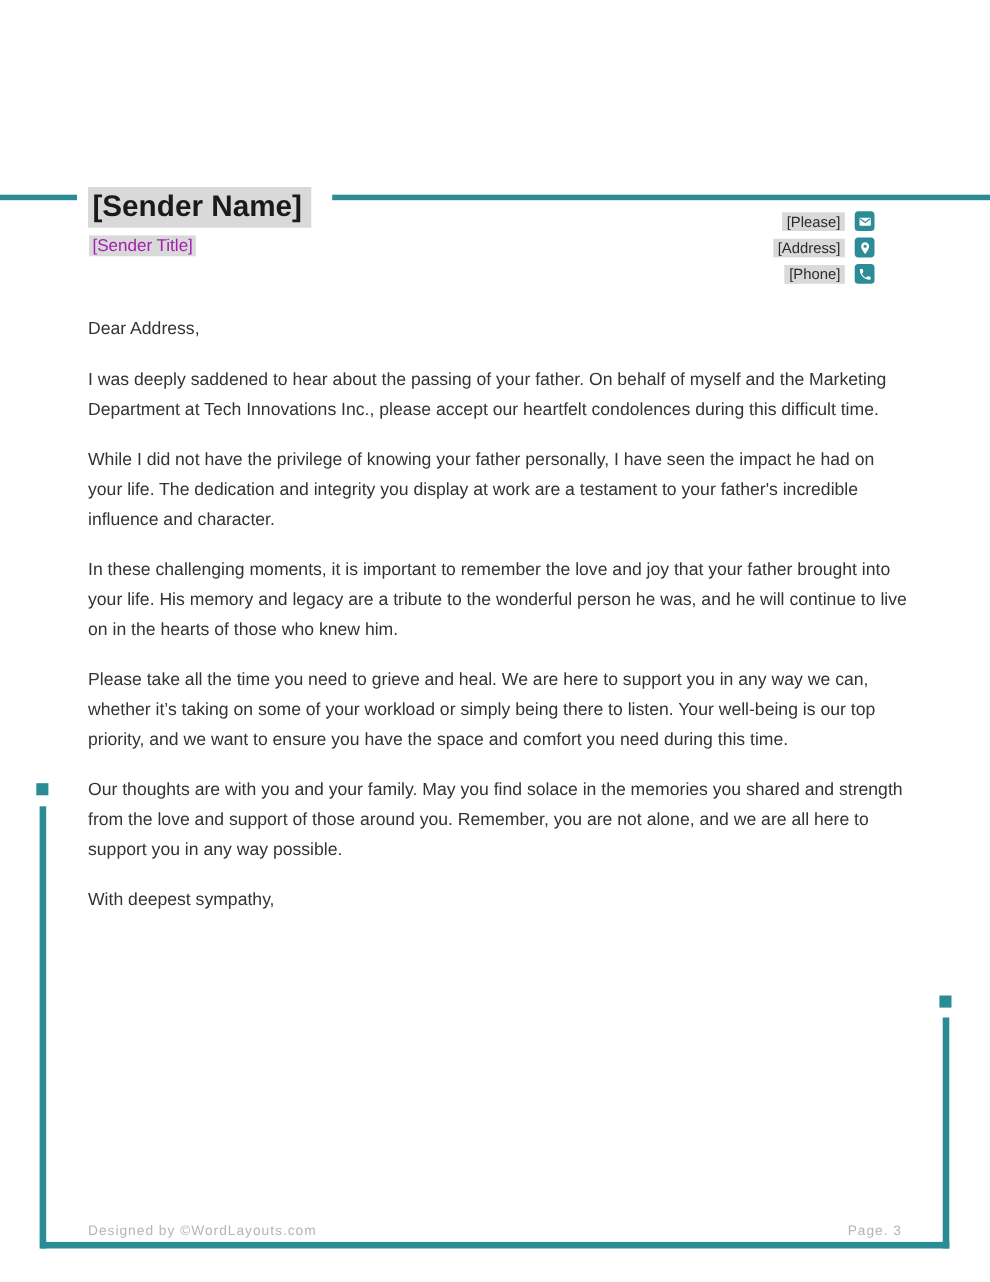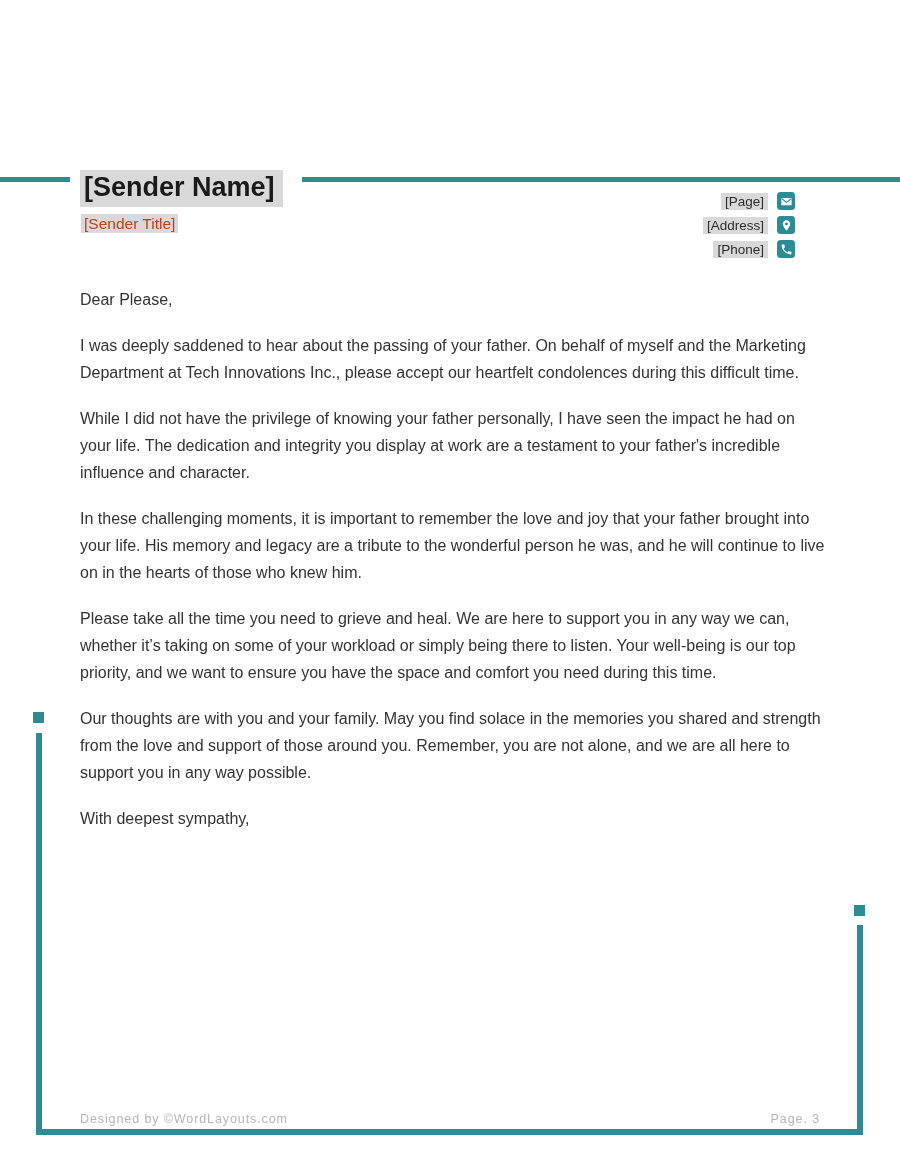--- a/index.html
+++ b/index.html
@@ -21,21 +21,21 @@
   .top-rule.right { left: 302px; width: 598px; }
 
   
   .sender-name {
     position: absolute; left: 80px; top: 170px;
     font-size: 27px; font-weight: bold; color: #1a1a1a;
     background: var(--hl); padding: 2px 8px 4px 4px; line-height: 1.15; text-align: center;
   }
   .sender-title {
     position: absolute; left: 81px; top: 215px;
-    font-size: 15.5px; color: #c2410c;
+    font-size: 15.5px; color: #a21caf;
   }
   .hl { background: var(--hl); padding: 1px 3px; }
 
   
   .contact-block { position: absolute; right: 132px; top: 192px; }
   .contact-row {
     display: flex; align-items: center; justify-content: flex-end;
     height: 18px; margin-bottom: 6px; font-size: 13.5px; color: #2b2b2b;
   }
   .contact-label { background: var(--hl); padding: 1px 4px; }
@@ -77,21 +77,21 @@
   <div class="top-rule left"></div>
   <div class="top-rule right"></div>
 
   <div class="sender-name">[Sender Name]</div>
   <div class="sender-title">
     <span class="hl">[Sender Title]</span>
   </div>
 
   <div class="contact-block">
     <div class="contact-row">
-      <span class="contact-label">[Page]</span>
+      <span class="contact-label">[Please]</span>
       <span class="contact-icon">
         <svg viewBox="0 0 24 24">
           <rect x="2.5" y="5.5" width="19" height="13.5" rx="1.2" fill="#ffffff"></rect>
           <path d="M3.5 7 L12 13.5 L20.5 7" stroke="#2B8C96" stroke-width="2" fill="none"></path>
         </svg>
       </span>
     </div>
     <div class="contact-row">
       <span class="contact-label">[Address]</span>
       <span class="contact-icon">
@@ -105,21 +105,21 @@
       <span class="contact-label">[Phone]</span>
       <span class="contact-icon">
         <svg viewBox="0 0 24 24">
           <path d="M6.6 10.8c1.5 2.9 3.8 5.2 6.7 6.7l2.2-2.2c.3-.3.7-.4 1-.3 1.1.4 2.4.6 3.6.6.6 0 1 .4 1 1V20c0 .6-.4 1-1 1C10.8 21 3 13.2 3 3.9c0-.6.4-1 1-1h3.4c.6 0 1 .4 1 1 0 1.3.2 2.5.6 3.6.1.3 0 .7-.3 1l-2.1 2.3z" fill="#ffffff"></path>
         </svg>
       </span>
     </div>
   </div>
 
   <div class="letter-body">
-    <p>Dear Please,</p>
+    <p>Dear Address,</p>
     <p>I was deeply saddened to hear about the passing of your father. On behalf of myself and the Marketing Department at Tech Innovations Inc., please accept our heartfelt condolences during this difficult time.</p>
     <p>While I did not have the privilege of knowing your father personally, I have seen the impact he had on your life. The dedication and integrity you display at work are a testament to your father's incredible influence and character.</p>
     <p>In these challenging moments, it is important to remember the love and joy that your father brought into your life. His memory and legacy are a tribute to the wonderful person he was, and he will continue to live on in the hearts of those who knew him.</p>
     <p>Please take all the time you need to grieve and heal. We are here to support you in any way we can, whether it’s taking on some of your workload or simply being there to listen. Your well-being is our top priority, and we want to ensure you have the space and comfort you need during this time.</p>
     <p>Our thoughts are with you and your family. May you find solace in the memories you shared and strength from the love and support of those around you. Remember, you are not alone, and we are all here to support you in any way possible.</p>
     <p>With deepest sympathy,</p>
   </div>
 
   <div class="deco left-square"></div>
   <div class="deco left-vline"></div>

